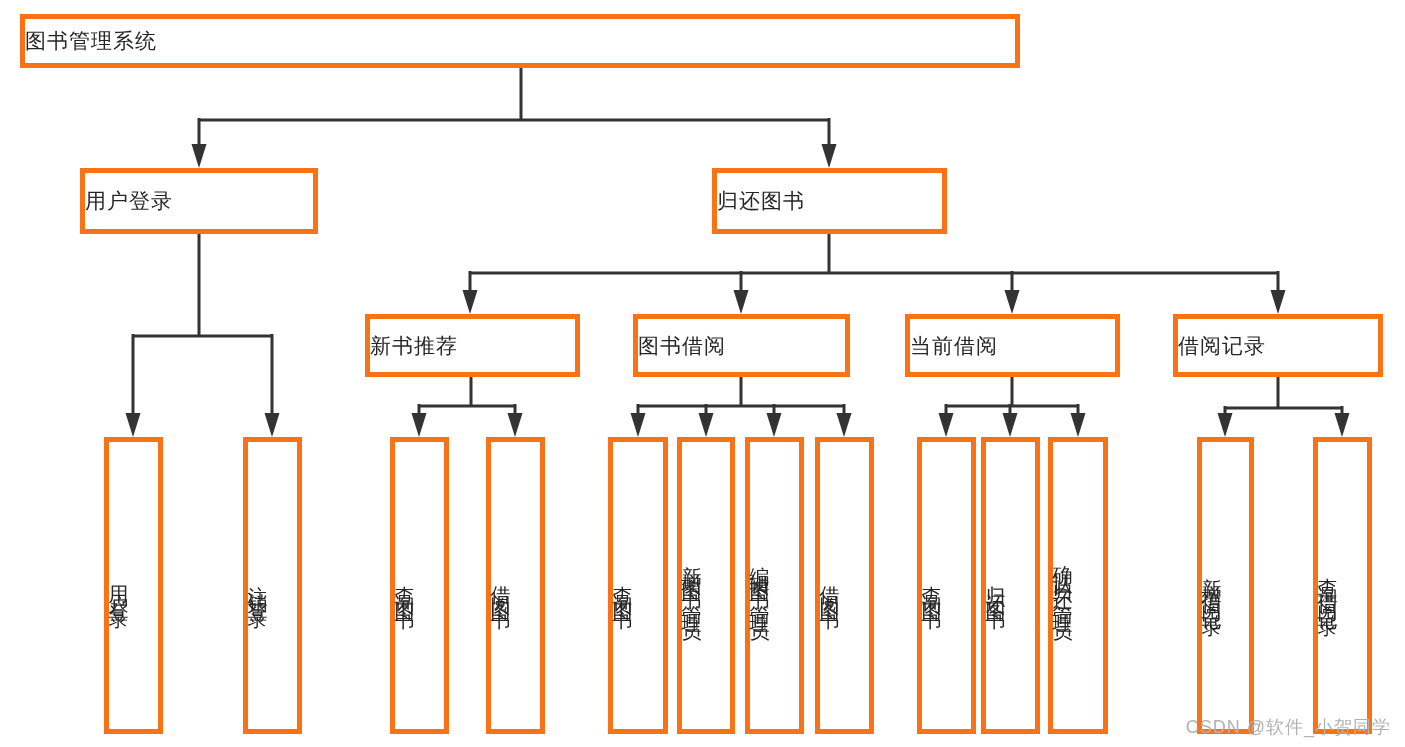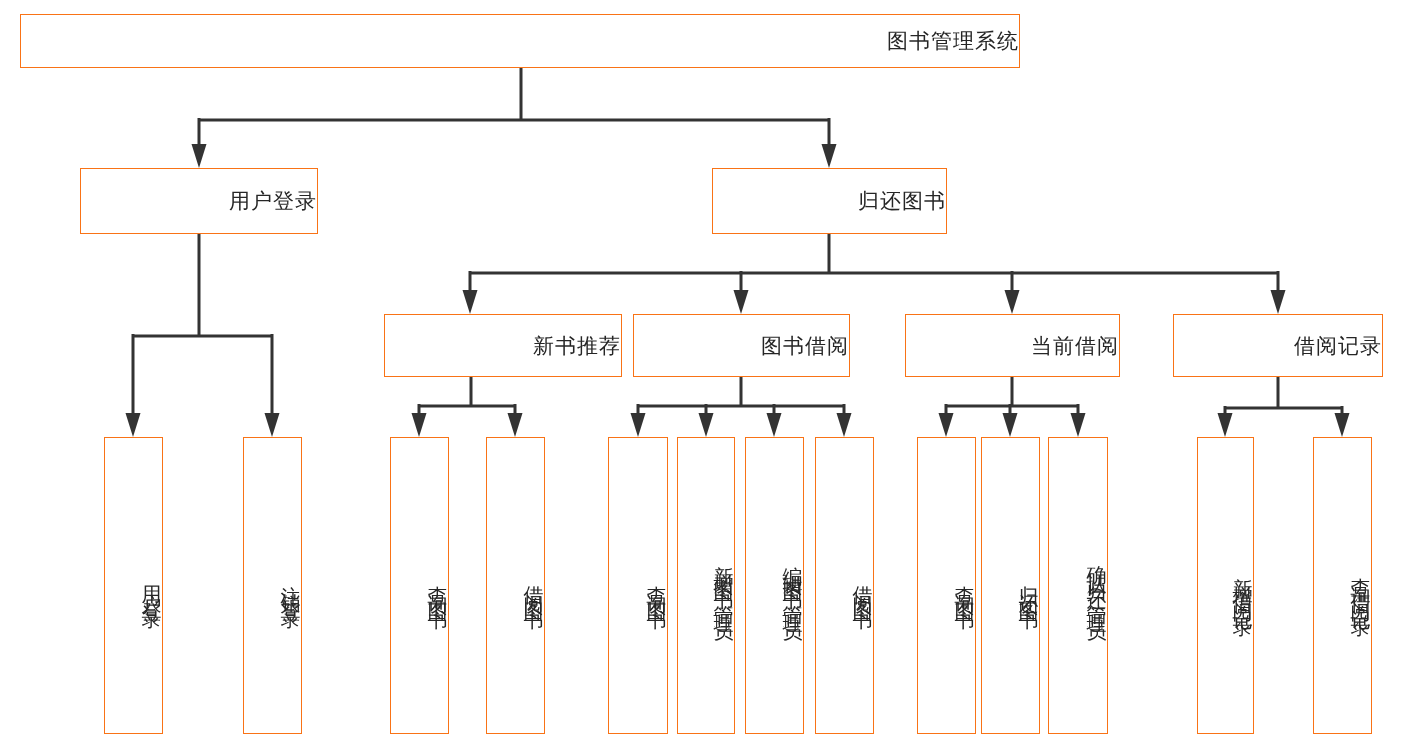--- a/index.html
+++ b/index.html
@@ -20,24 +20,24 @@
     left: 0;
     top: 0;
     width: 1405px;
     height: 747px;
     z-index: 1;
   }
   .box {
     position: absolute;
     box-sizing: border-box;
     background: #ffffff;
-    border: 1px solid #f97316;
+    border: 5px solid #f97316;
     display: flex;
     align-items: center;
-    justify-content: flex-end;
+    justify-content: flex-start;
     z-index: 2;
   }
   .box .lbl {
     color: #262626;
     font-size: 21px;
     letter-spacing: 1px;
     white-space: nowrap;
   }
   .box.vbox .lbl {
     writing-mode: vertical-rl;
@@ -109,21 +109,21 @@
     <span class="lbl">图书管理系统</span>
   </div>
 
   <div class="box" style="left:80px; top:168px; width:238px; height:66px;">
     <span class="lbl">用户登录</span>
   </div>
   <div class="box" style="left:712px; top:168px; width:235px; height:66px;">
     <span class="lbl">归还图书</span>
   </div>
 
-  <div class="box" style="left:384px; top:314px; width:238px; height:63px;">
+  <div class="box" style="left:365px; top:314px; width:215px; height:63px;">
     <span class="lbl">新书推荐</span>
   </div>
   <div class="box" style="left:905px; top:314px; width:215px; height:63px;">
     <span class="lbl">当前借阅</span>
   </div>
   <div class="box" style="left:633px; top:314px; width:217px; height:63px;">
     <span class="lbl">图书借阅</span>
   </div>
   <div class="box" style="left:1173px; top:314px; width:210px; height:63px;">
     <span class="lbl">借阅记录</span>
@@ -166,14 +166,15 @@
     <span class="lbl">确认归还（管理员）</span>
   </div>
 
   <div class="box vbox" style="left:1197px; top:437px; width:57px; height:297px;">
     <span class="lbl">新增借阅记录</span>
   </div>
   <div class="box vbox" style="left:1313px; top:437px; width:59px; height:297px;">
     <span class="lbl">查询借阅记录</span>
   </div>
 
+  <div class="watermark">CSDN @软件_小贺同学</div>
 
 </div>
 
 </body></html>

